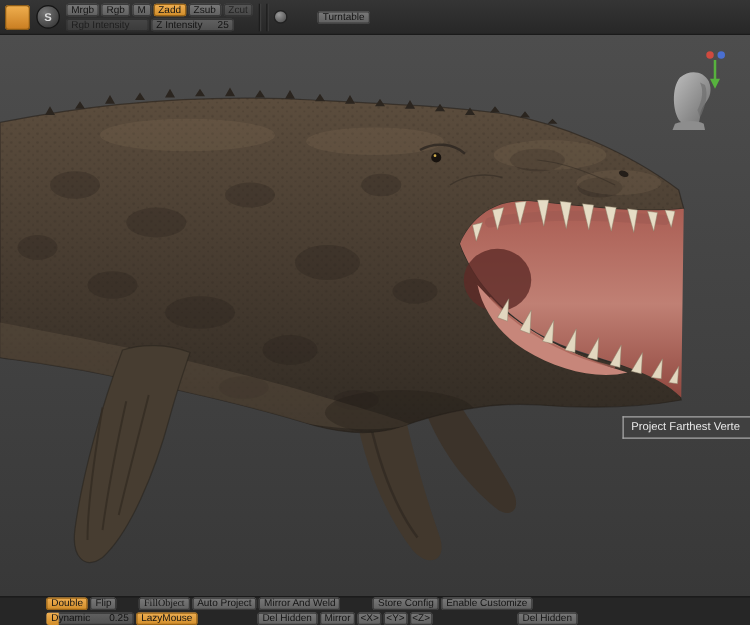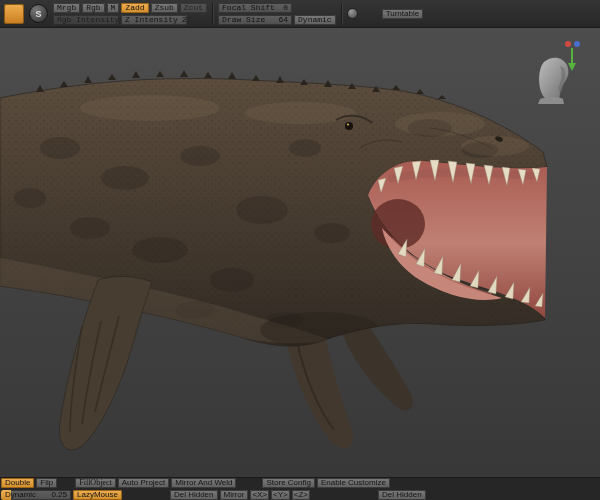--- a/index.html
+++ b/index.html
@@ -20,21 +20,21 @@
     background:linear-gradient(#f0b050,#c87c20);
     box-shadow:inset 0 0 0 1px #8a5a16;
   }
   .brush-circle{
     width:17px;height:17px;border-radius:50%;flex:0 0 auto;
     background:radial-gradient(circle at 35% 30%,#777,#2e2e2e);
     border:1px solid #151515;color:#ddd;font-size:9px;font-weight:bold;
     display:flex;align-items:center;justify-content:center;
   }
   .tb-col{display:flex;flex-direction:column;gap:2px;}
-  .tb-row{display:flex;align-items:flex-start;gap:2px;font-family:Liberation Mono, monospace;}
+  .tb-row{display:flex;align-items:flex-start;gap:2px;}
   .btn{
     background:linear-gradient(#7a7a7a,#5f5f5f);color:#141414;
     font-size:8px;line-height:10px;height:10px;padding:0 4px;border-radius:2px;
     white-space:nowrap;display:inline-flex;align-items:center;justify-content:center;
     box-shadow:inset 0 0 0 1px #3a3a3a;
   }
   .btn.orange{background:linear-gradient(#f0b054,#d08c28);box-shadow:inset 0 0 0 1px #9a6518;}
   .btn.dim{opacity:.5;}
   .slider{
     background:linear-gradient(#616161,#4e4e4e);color:#121212;position:relative;
@@ -62,21 +62,21 @@
     background:#404040;border:1px solid #a8a8a8;border-right:none;
     color:#e8e8e8;font-size:9px;line-height:11px;padding:2px 8px 3px 6px;
     white-space:nowrap;
   }
   
   .bottombar{
     position:absolute;left:0;bottom:0;width:600px;height:23px;box-sizing:border-box;
     background:#262626;border-top:1px solid #191919;
     display:flex;flex-direction:column;justify-content:center;gap:2px;padding:1px 1px;
   }
-  .bb-row{display:flex;align-items:center;gap:2px;height:10px;}
+  .bb-row{display:flex;align-items:center;gap:2px;height:10px;padding-left:36px;}
   .g1{margin-left:16px;font-family:Liberation Serif, serif;} .g2{margin-left:24px;} .g3{margin-left:46px;} .g4{margin-left:66px;}
   .bb-slider{width:62px;}
   .fillchip{
     position:absolute;left:0;top:0;bottom:0;width:10px;
     background:linear-gradient(#f0b054,#d08c28);border-radius:2px 0 0 2px;
   }
   .bb-slider span{position:relative;z-index:1;}
   .xs{padding:0 2px;}
 </style>
 </head>
@@ -103,35 +103,20 @@
       </div>
       <div class="slider w58">
         <span>Z Intensity</span>
         <span>25</span>
       </div>
     </div>
   </div>
 
   <div class="vsep"></div>
 
-  <div class="tb-col">
-    <div class="tb-row">
-      <div class="slider w66">
-        <span>Focal Shift</span>
-        <span>0</span>
-      </div>
-    </div>
-    <div class="tb-row">
-      <div class="slider w66">
-        <span>Draw Size</span>
-        <span>64</span>
-      </div>
-      <div class="btn">Dynamic</div>
-    </div>
-  </div>
 
   <div class="vsep"></div>
 
   <div class="stats-icon"></div>
   <div class="tb-col">
   </div>
 
   <div class="btn turntable">Turntable</div>
 </div>
 
@@ -231,20 +216,21 @@
     </g>
 
     <g transform="translate(560,12)">
       <circle cx="8" cy="4" r="3" fill="#cf4a3f"></circle>
       <circle cx="17" cy="4" r="3" fill="#4a6fd0"></circle>
       <path d="M12,8 L12,24" stroke="#57b33e" stroke-width="2"></path>
       <path d="M8,23 L16,23 L12,31 Z" fill="#57b33e"></path>
     </g>
   </svg>
 
+  <div class="tooltip">Project Farthest Verte</div>
 </div>
 
 <div class="bottombar">
   <div class="bb-row">
     <div class="btn orange">Double</div>
     <div class="btn">Flip</div>
     <div class="btn g1">FillObject</div>
     <div class="btn">Auto Project</div>
     <div class="btn">Mirror And Weld</div>
     <div class="btn g2">Store Config</div>

